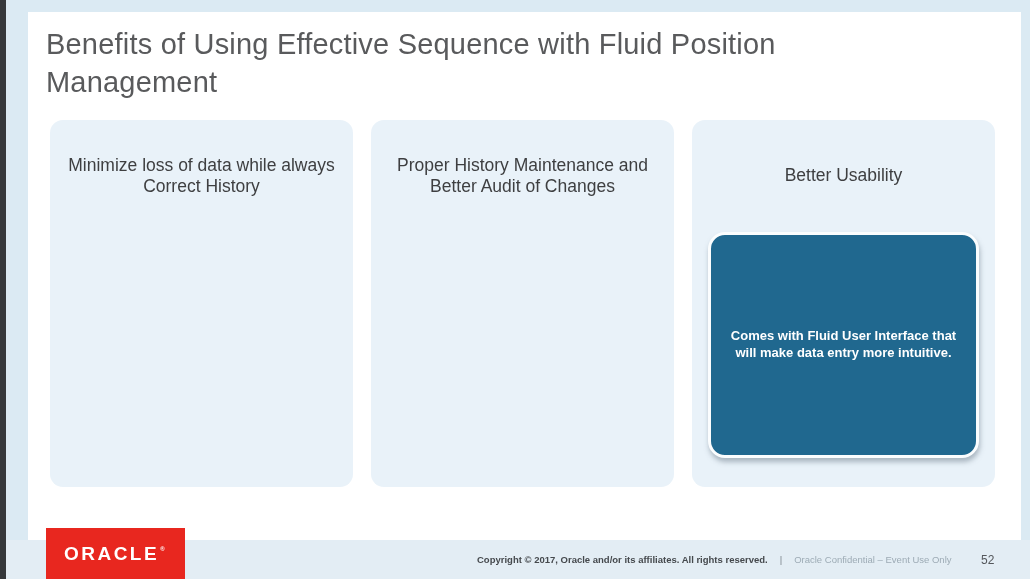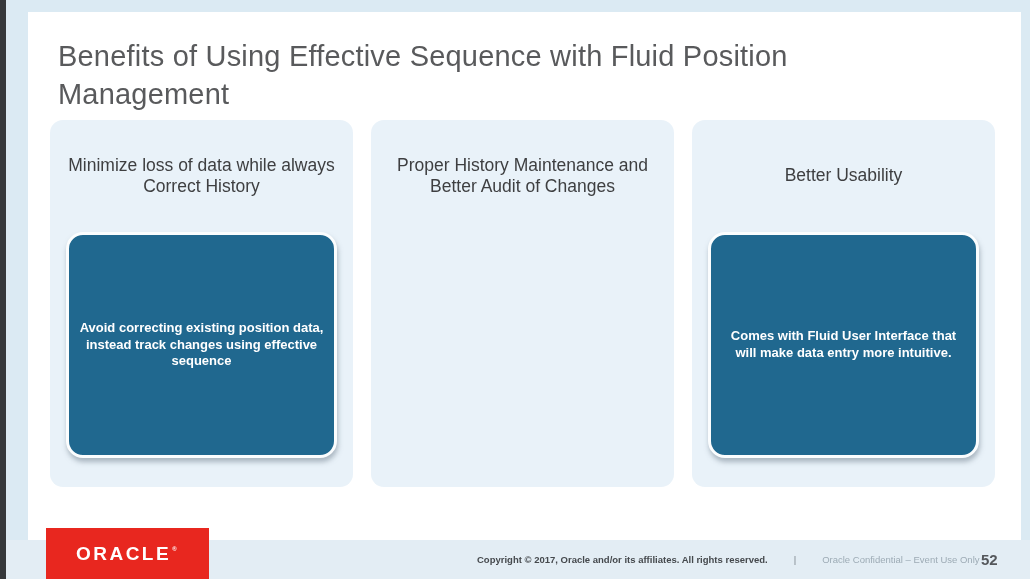--- a/index.html
+++ b/index.html
@@ -21,21 +21,21 @@
 
   .slide {
     position: absolute; left: 28px; top: 12px;
     width: 993px; height: 528px;
     background: #ffffff;
   }
 
   .title {
     position: absolute; left: 18px; top: 14px;
     width: 880px;
-    margin: 12px;
+    margin: 0;
     font-size: 29px; font-weight: normal;
     line-height: 1.3;
     color: var(--title-gray, #595a5c);
     letter-spacing: 0.2px;
   }
 
   .columns {
     position: absolute; left: 22px; top: 108px;
     width: 945px; height: 367px;
     display: flex; gap: 18px;
@@ -82,37 +82,37 @@
 
   .footer-band {
     position: absolute; left: 0; top: 540px;
     width: 1030px; height: 39px;
     background: var(--footer-band, #e3edf4);
   }
 
   .footer-center {
     position: absolute; left: 477px; top: 0;
     height: 100%;
-    display: flex; align-items: center; gap: 26px;
+    display: flex; align-items: center; gap: 12px;
     font-size: 9.5px;
   }
   .copyright { color: #45494d; font-weight: bold; }
   .separator { color: #7d868d; }
   .confidential { color: #9dabb5; }
 
   .page-number {
     position: absolute; left: 981px; top: 0;
     height: 100%;
     display: flex; align-items: center;
-    font-size: 15px; color: #54575b; font-weight: bold;
+    font-size: 12px; color: #54575b;
   }
 
   .oracle-logo {
     position: absolute; left: 46px; top: 528px;
-    width: 163px; height: 51px;
+    width: 139px; height: 51px;
     background: var(--oracle-red, #e8271f);
     z-index: 7;
     display: flex; align-items: center; justify-content: center;
     color: #ffffff;
     font-size: 19px; font-weight: bold; letter-spacing: 2.5px;
   }
   .oracle-logo sup { font-size: 6px; margin-left: 1px; margin-top: -9px; }
 </style>
 </head>
 <body>
@@ -120,23 +120,20 @@
 <div class="left-strip"></div>
 
 <div class="slide">
   <h1 class="title">Benefits of Using Effective Sequence with Fluid Position Management</h1>
 
   <div class="columns">
 
 
     <section class="panel">
       <div class="panel-header">Minimize loss of data while always Correct History</div>
-      <div class="card">
-          <p>Avoid correcting existing position data, instead track changes using effective sequence</p>
-        </div>
     </section>
 
 
     <section class="panel">
       <div class="panel-header">Proper History Maintenance and Better Audit of Changes</div>
     </section>
 
     <section class="panel">
       <div class="panel-header">Better Usability</div>
       <div class="card">

